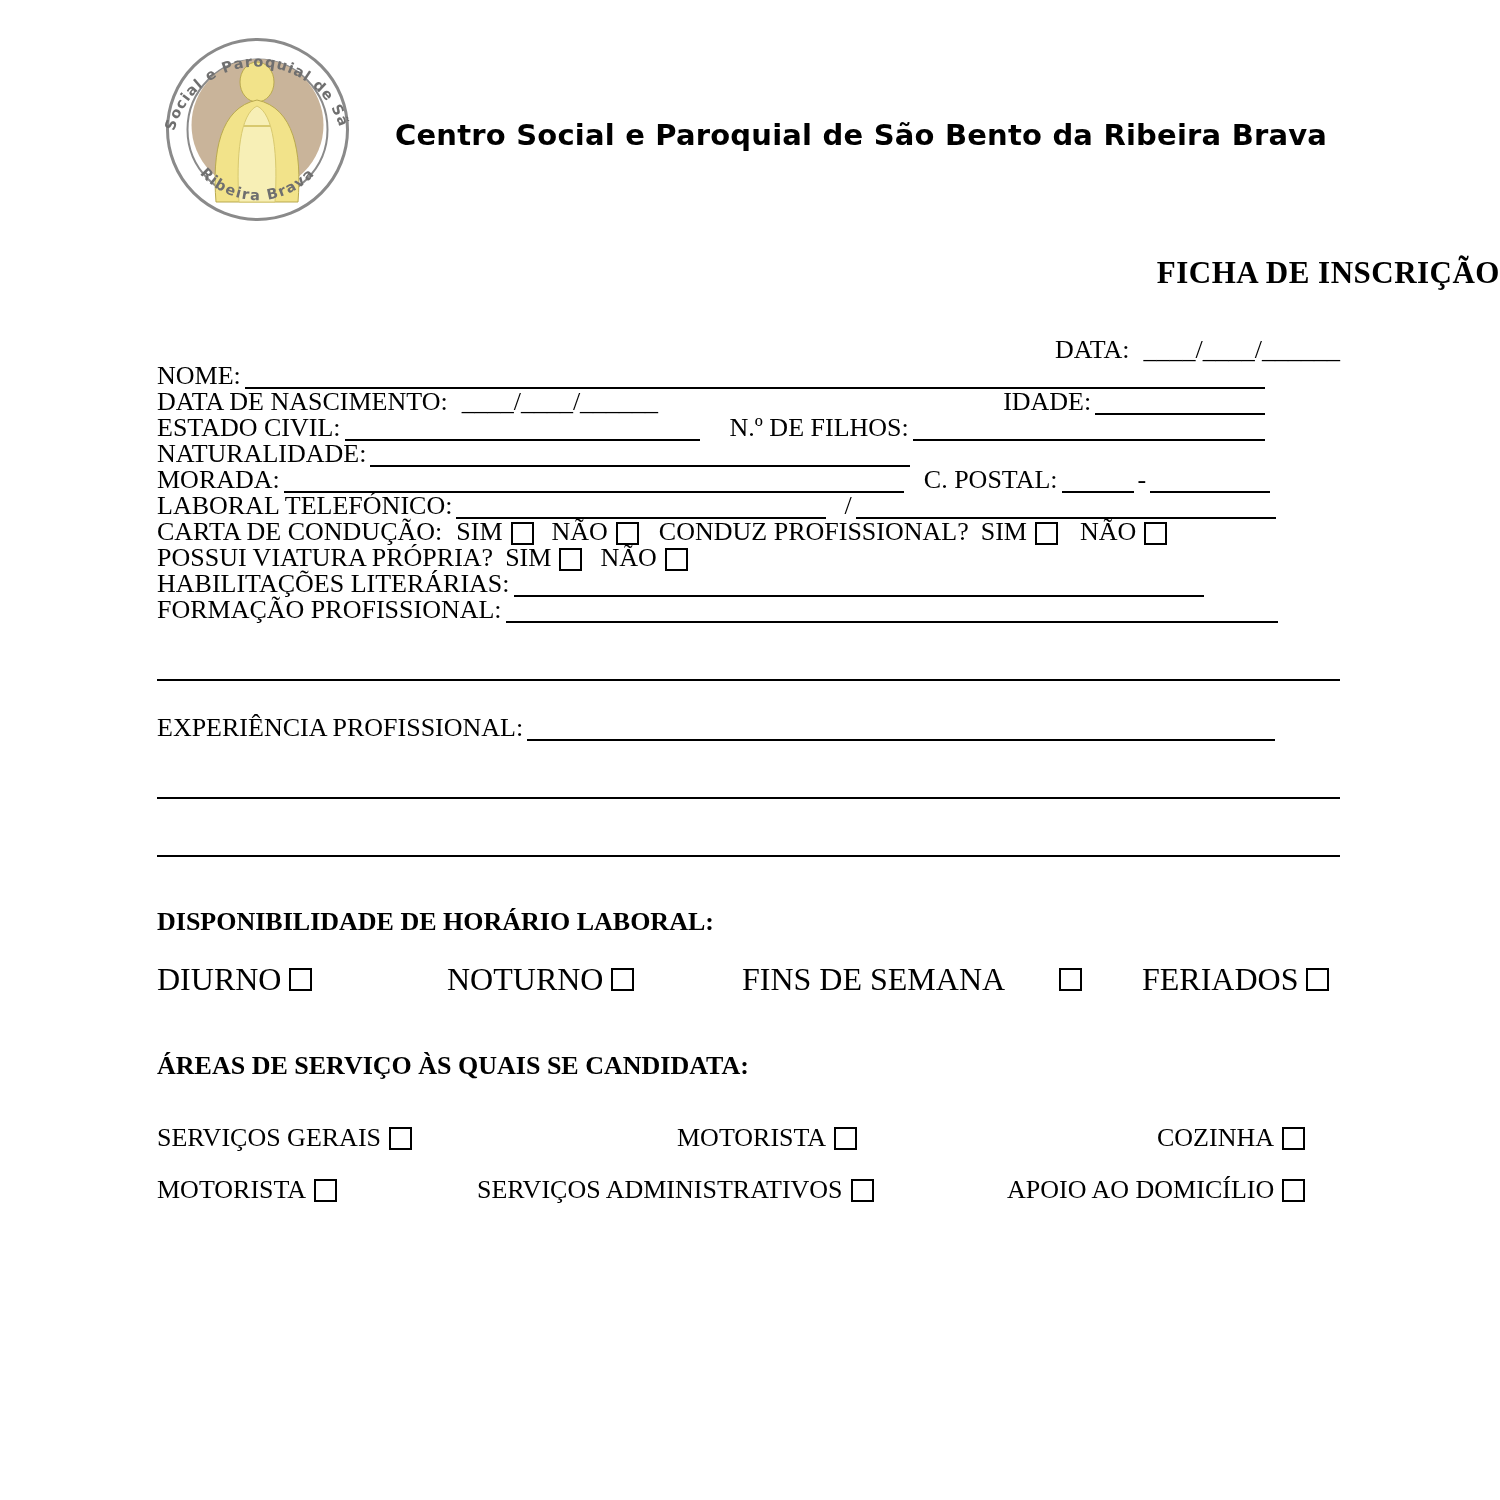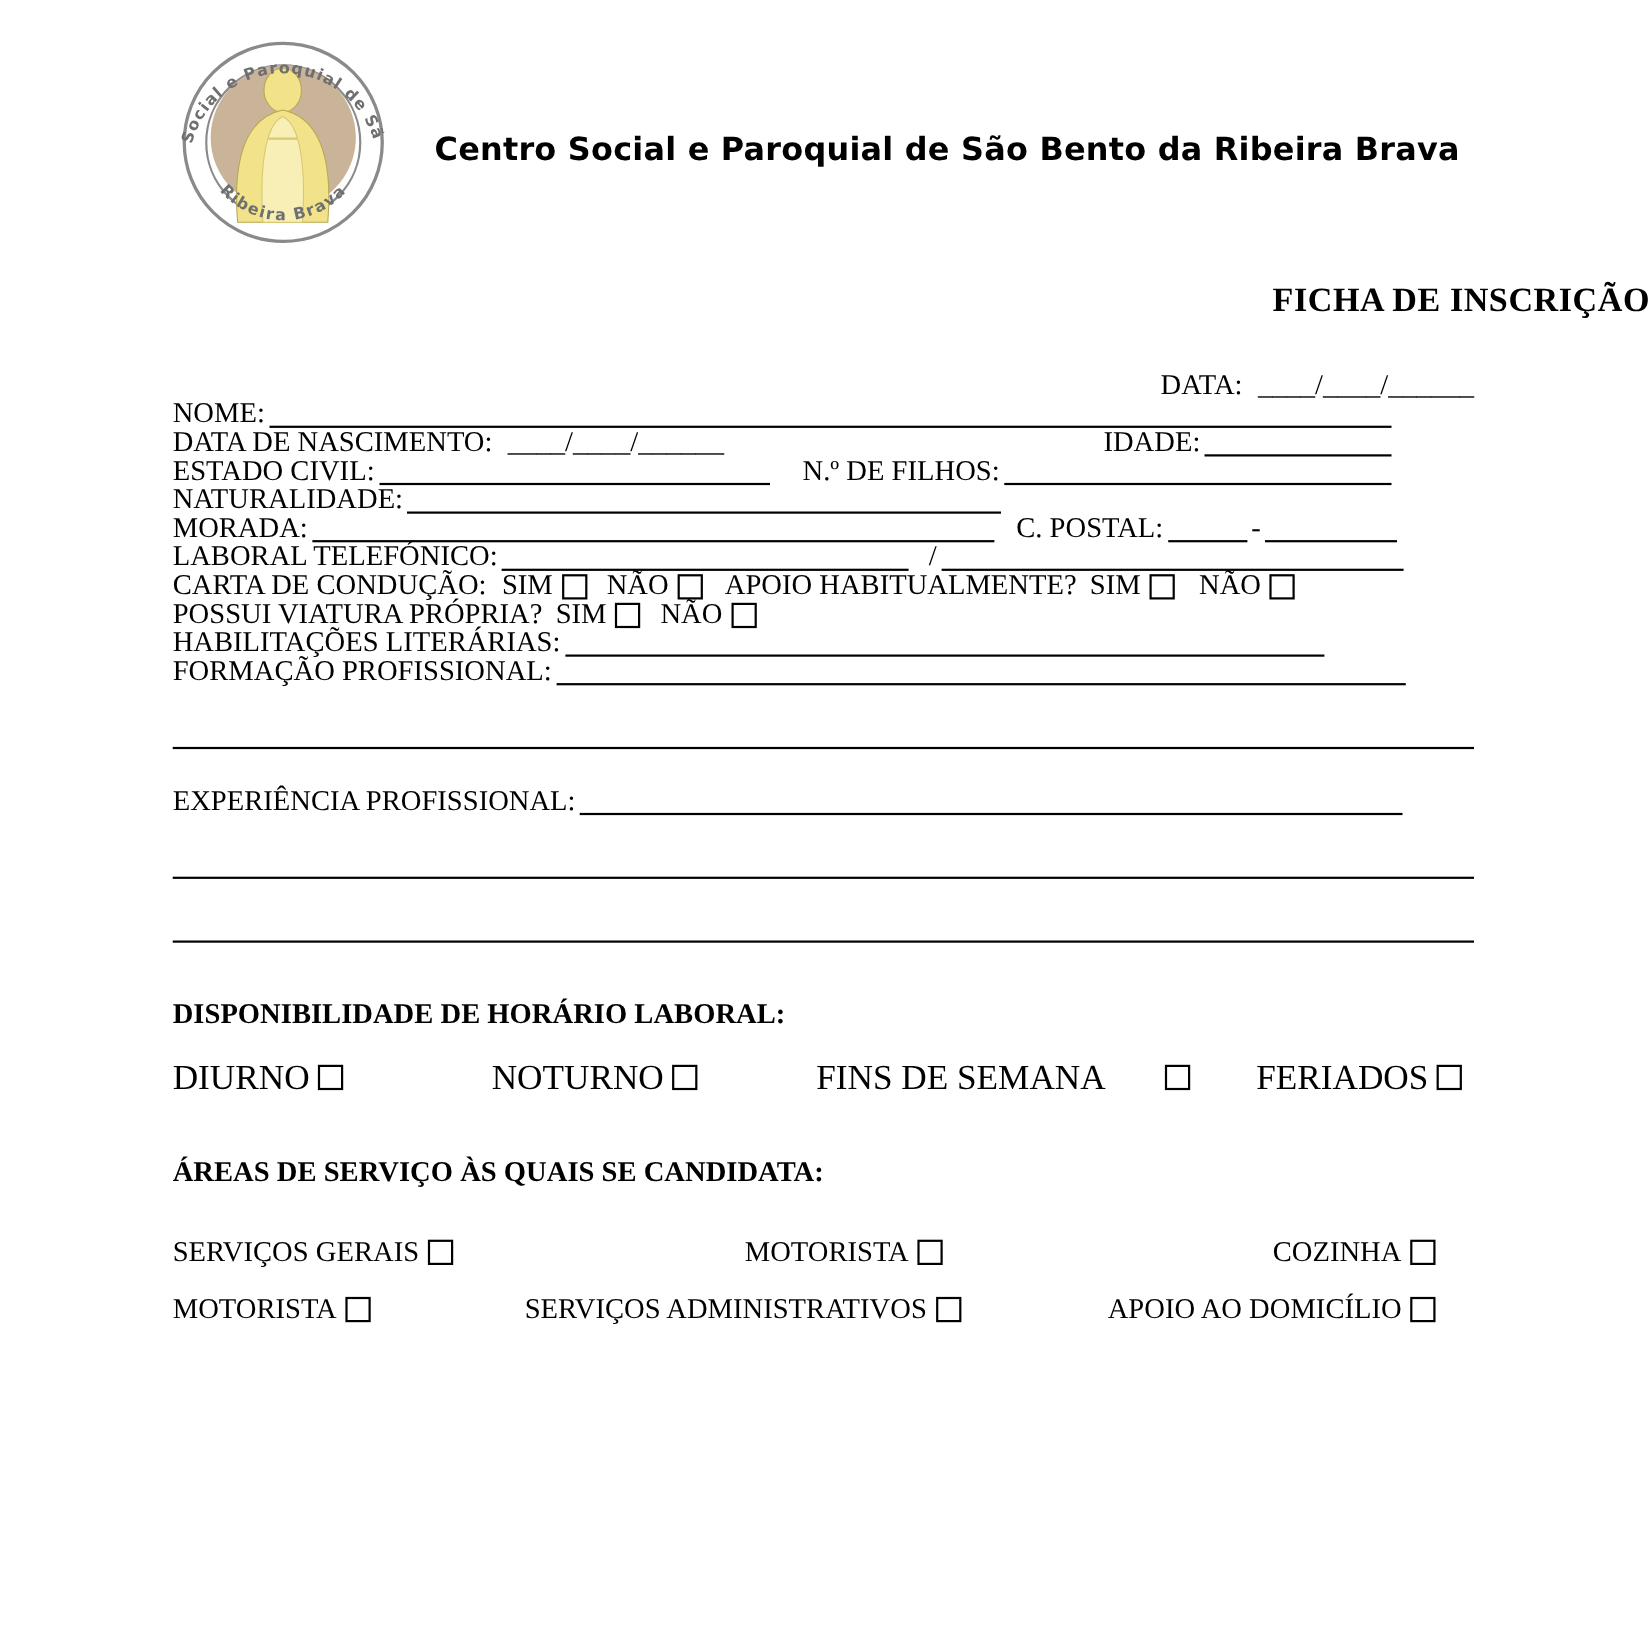--- a/index.html
+++ b/index.html
@@ -220,21 +220,21 @@
 
     <div class="row">
       <span class="lbl">CARTA DE CONDUÇÃO:</span>
       <span style="display:inline-block;width:14px;"></span>
       <span class="lbl-reg">SIM</span>
       <span class="chk"></span>
       <span style="display:inline-block;width:12px;"></span>
       <span class="lbl-reg">NÃO</span>
       <span class="chk"></span>
       <span style="display:inline-block;width:14px;"></span>
-      <span class="lbl">APOIO HABITUALMENTE?</span>
+      <span class="lbl">CONDUZ PROFISSIONAL?</span>
       <span style="display:inline-block;width:12px;"></span>
       <span class="lbl-reg">SIM</span>
       <span class="chk"></span>
       <span style="display:inline-block;width:16px;"></span>
       <span class="lbl-reg">NÃO</span>
       <span class="chk"></span>
     </div>
 
     <div class="row">
       <span class="lbl">POSSUI VIATURA PRÓPRIA?</span>

